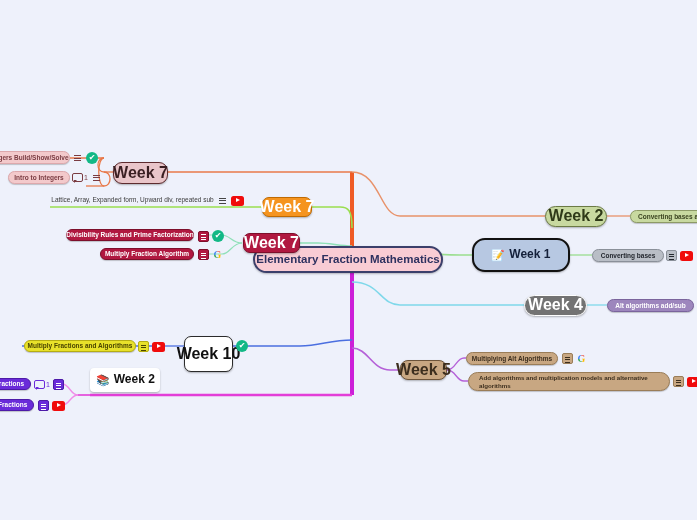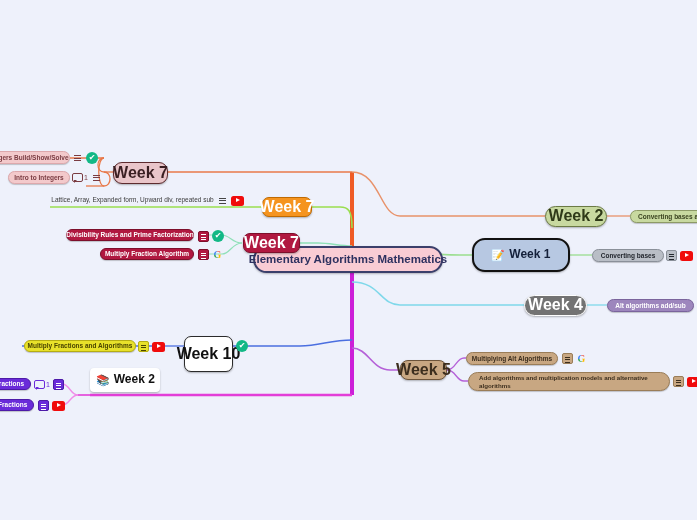--- a/index.html
+++ b/index.html
@@ -134,21 +134,21 @@
     <path d="M185,346 L160,346" stroke="#4b6fe0" stroke-width="1.3" fill="none"></path>
     <path d="M160,346 L22,346" stroke="#4b6fe0" stroke-width="1.3" fill="none"></path>
 
     <path d="M352,395 L90,395" stroke="#e33fd8" stroke-width="2.4" fill="none"></path>
     <path d="M90,395 L78,395" stroke="#e33fd8" stroke-width="1.6" fill="none"></path>
     <path d="M78,395 C70,395 70,384 62,384 L58,384" stroke="#f08ce8" stroke-width="1.3" fill="none"></path>
     <path d="M78,395 C70,395 70,405 62,405 L58,405" stroke="#f08ce8" stroke-width="1.3" fill="none"></path>
   </svg>
 
   <div class="node central" style="left:253px;top:246px;width:190px;height:27px;">
-    <span>Elementary Algorithms Mathematics</span>
+    <span>Elementary Fraction Mathematics</span>
   </div>
 
   <div class="node week w7pink" style="left:113px;top:162px;width:55px;height:22px;">
     <span>Week 7</span>
   </div>
   <div class="node leaf l-pinkpale" style="left:-12px;top:151px;width:82px;height:13px;justify-content:center;">
     <span>...egers Build/Show/Solve</span>
   </div>
   <div class="icons" style="left:72px;top:152px;">
     <span class="ic ic-note" style="color:#7a3b41;">

